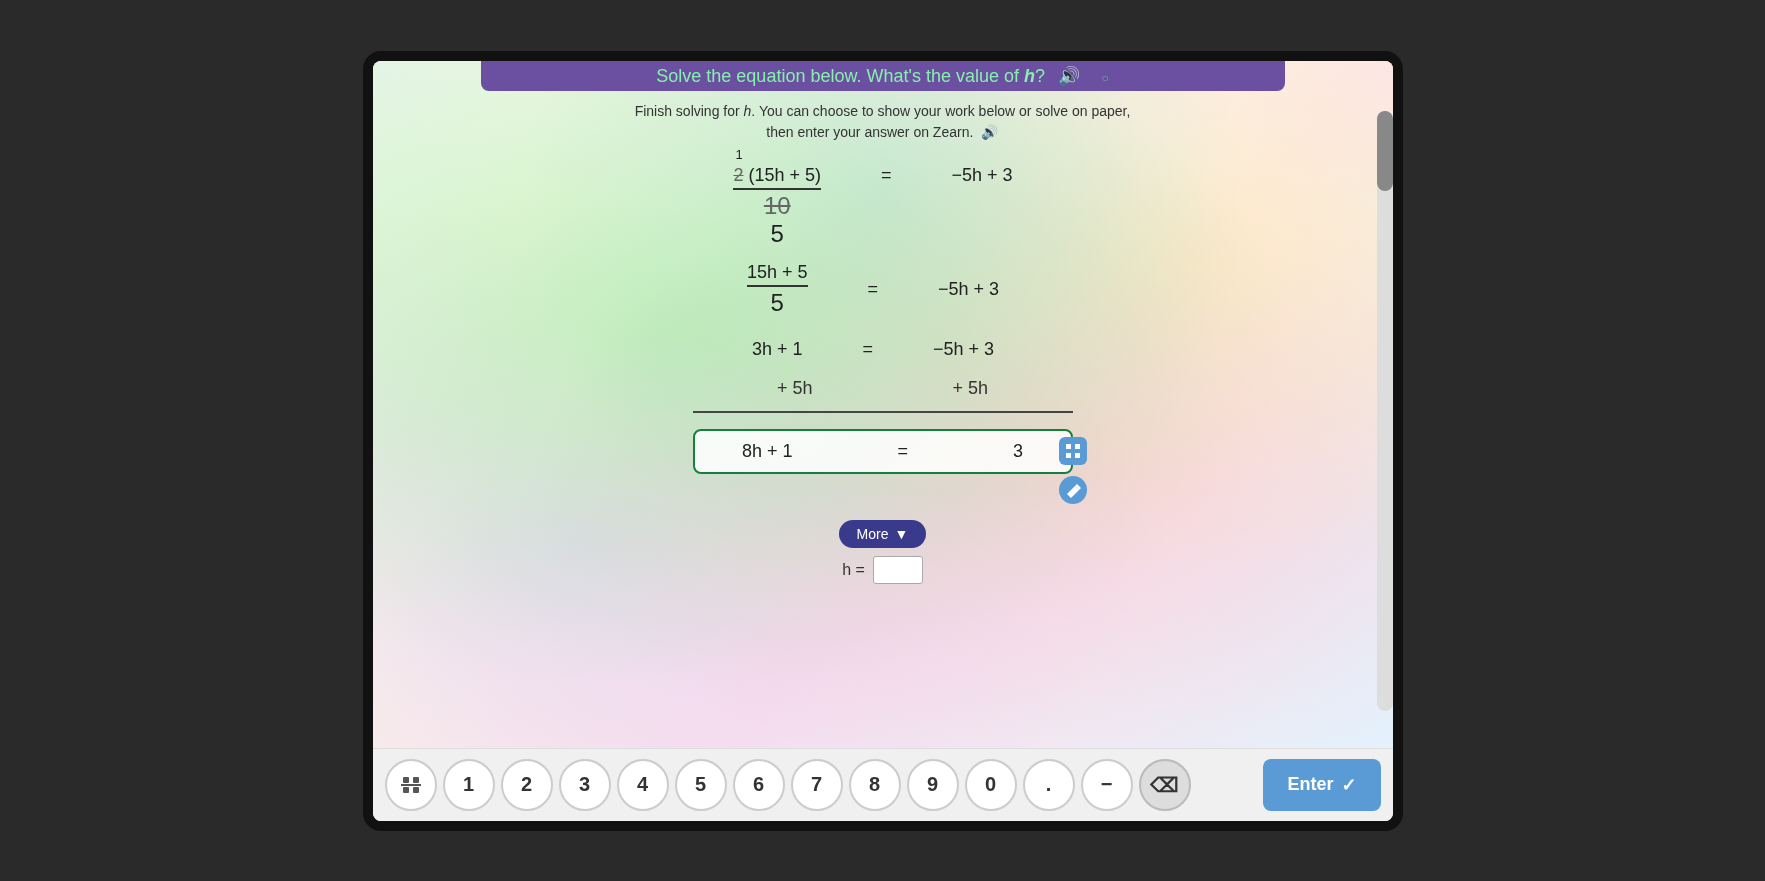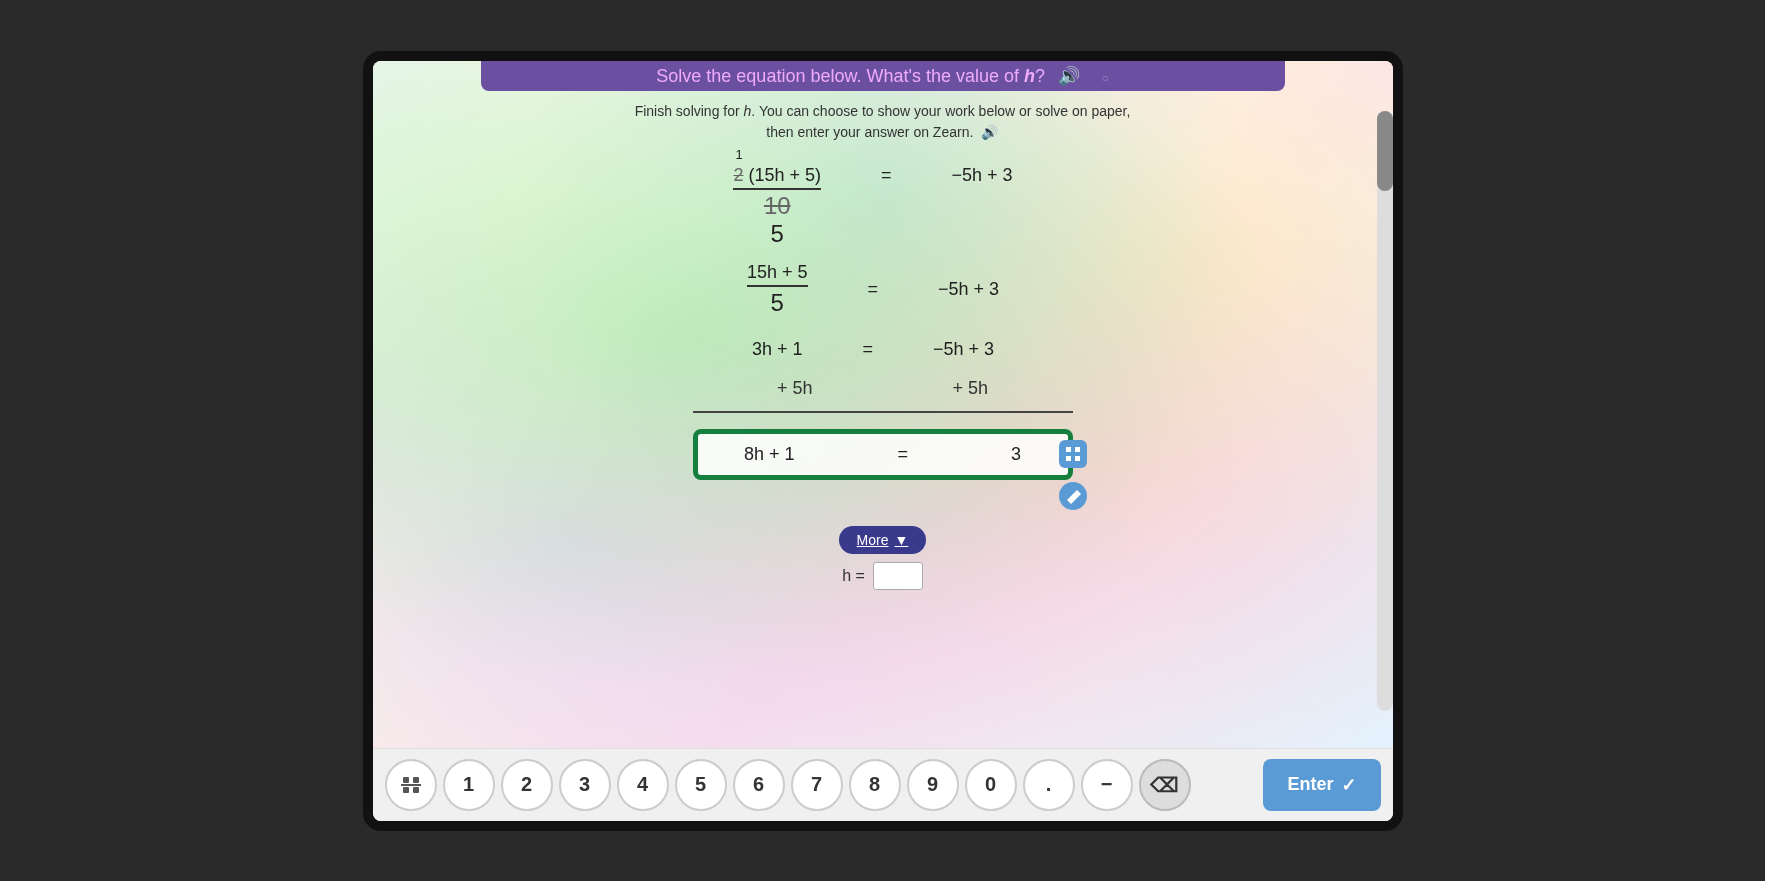--- a/index.html
+++ b/index.html
@@ -90,21 +90,21 @@
         radial-gradient(ellipse at 80% 30%, rgba(255, 255, 150, 0.4) 0%, transparent 45%),
         radial-gradient(ellipse at 20% 70%, rgba(200, 180, 255, 0.4) 0%, transparent 50%),
         linear-gradient(135deg, #e8f5e9 0%, #fff9e6 30%, #fce4ec 60%, #e3f2fd 100%);
     }
 
     
     .question-banner {
       position: relative;
       z-index: 2;
       background: #6b4fa0;
-      color: #f0abfc;
+      color: #86efac;
       text-align: center;
       padding: 4px 20px;
       font-size: 18px;
       margin: 0 108px;
       border-radius: 0 0 8px 8px;
     }
 
     .question-banner .italic {
       font-style: italic;
       font-weight: bold;
@@ -165,21 +165,21 @@
       font-size: 18px;
     }
 
     .math-rhs {
       font-size: 18px;
       min-width: 80px;
     }
 
     
     .answer-box {
-      border: 5px solid #15803d;
+      border: 2px solid #15803d;
       border-radius: 8px;
       padding: 10px 20px;
       display: flex;
       align-items: center;
       gap: 50px;
       font-size: 18px;
       color: #222;
       background: rgba(255,255,255,0.85);
       min-width: 380px;
       justify-content: space-around;
@@ -220,21 +220,20 @@
       background: #3a3a8c;
       color: white;
       border: none;
       border-radius: 20px;
       padding: 6px 18px;
       font-size: 14px;
       cursor: pointer;
       display: flex;
       align-items: center;
       gap: 6px;
-      text-decoration: underline;
     }
 
     
     .h-answer-line {
       display: flex;
       align-items: center;
       gap: 8px;
       font-size: 16px;
       color: #333;
     }

